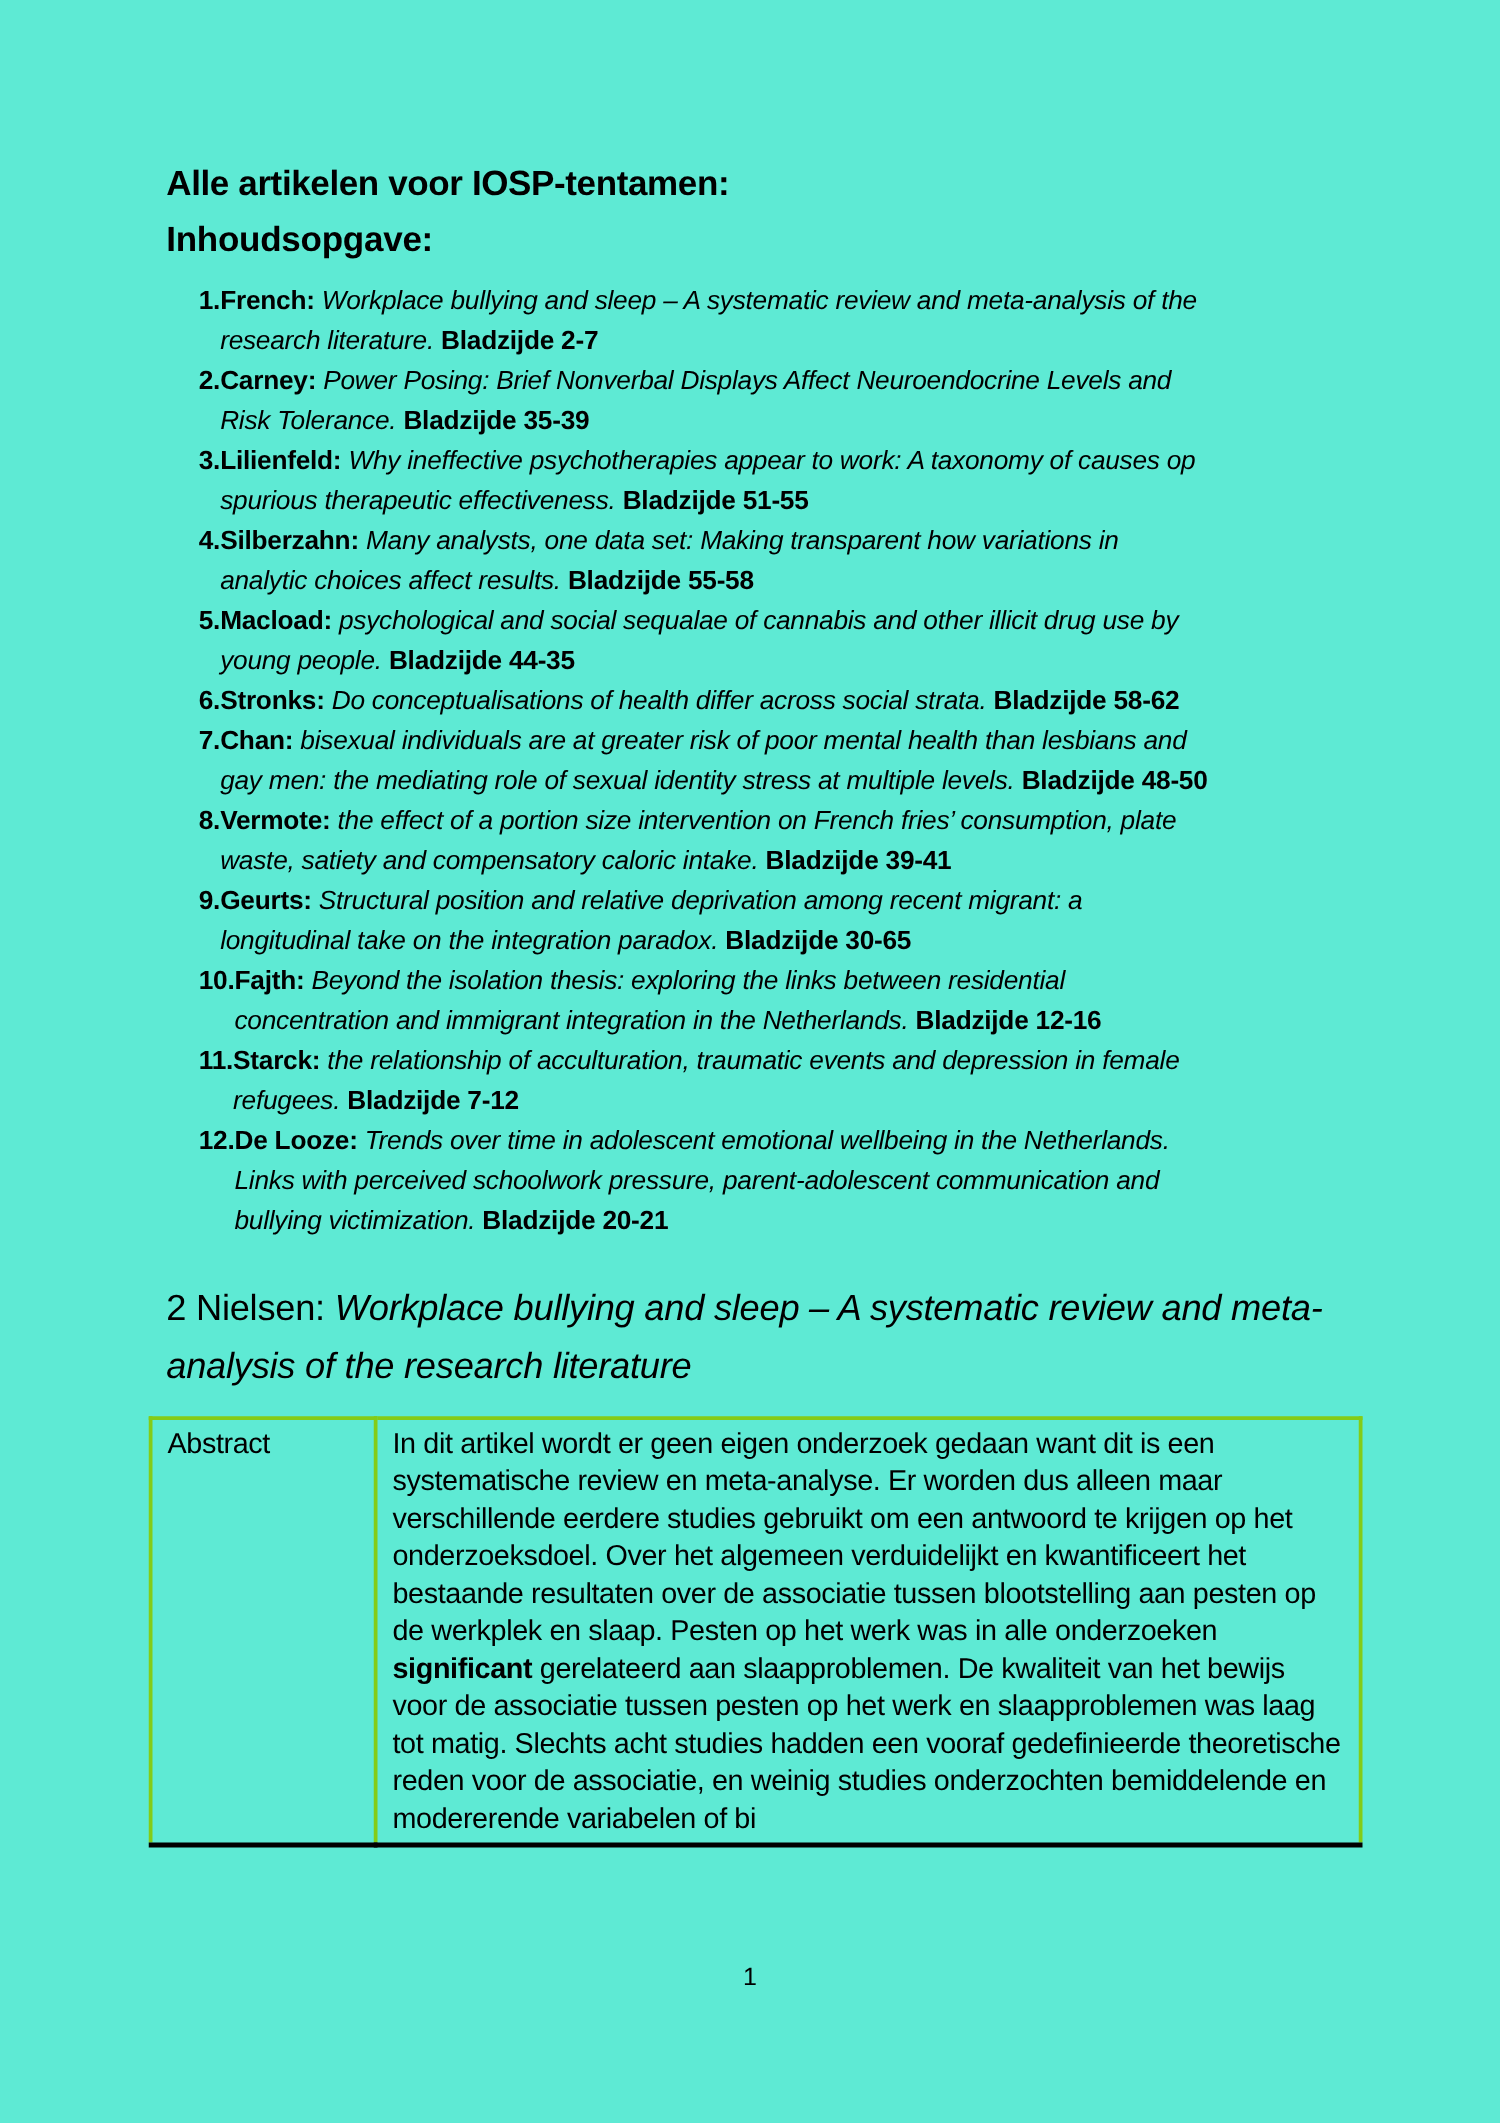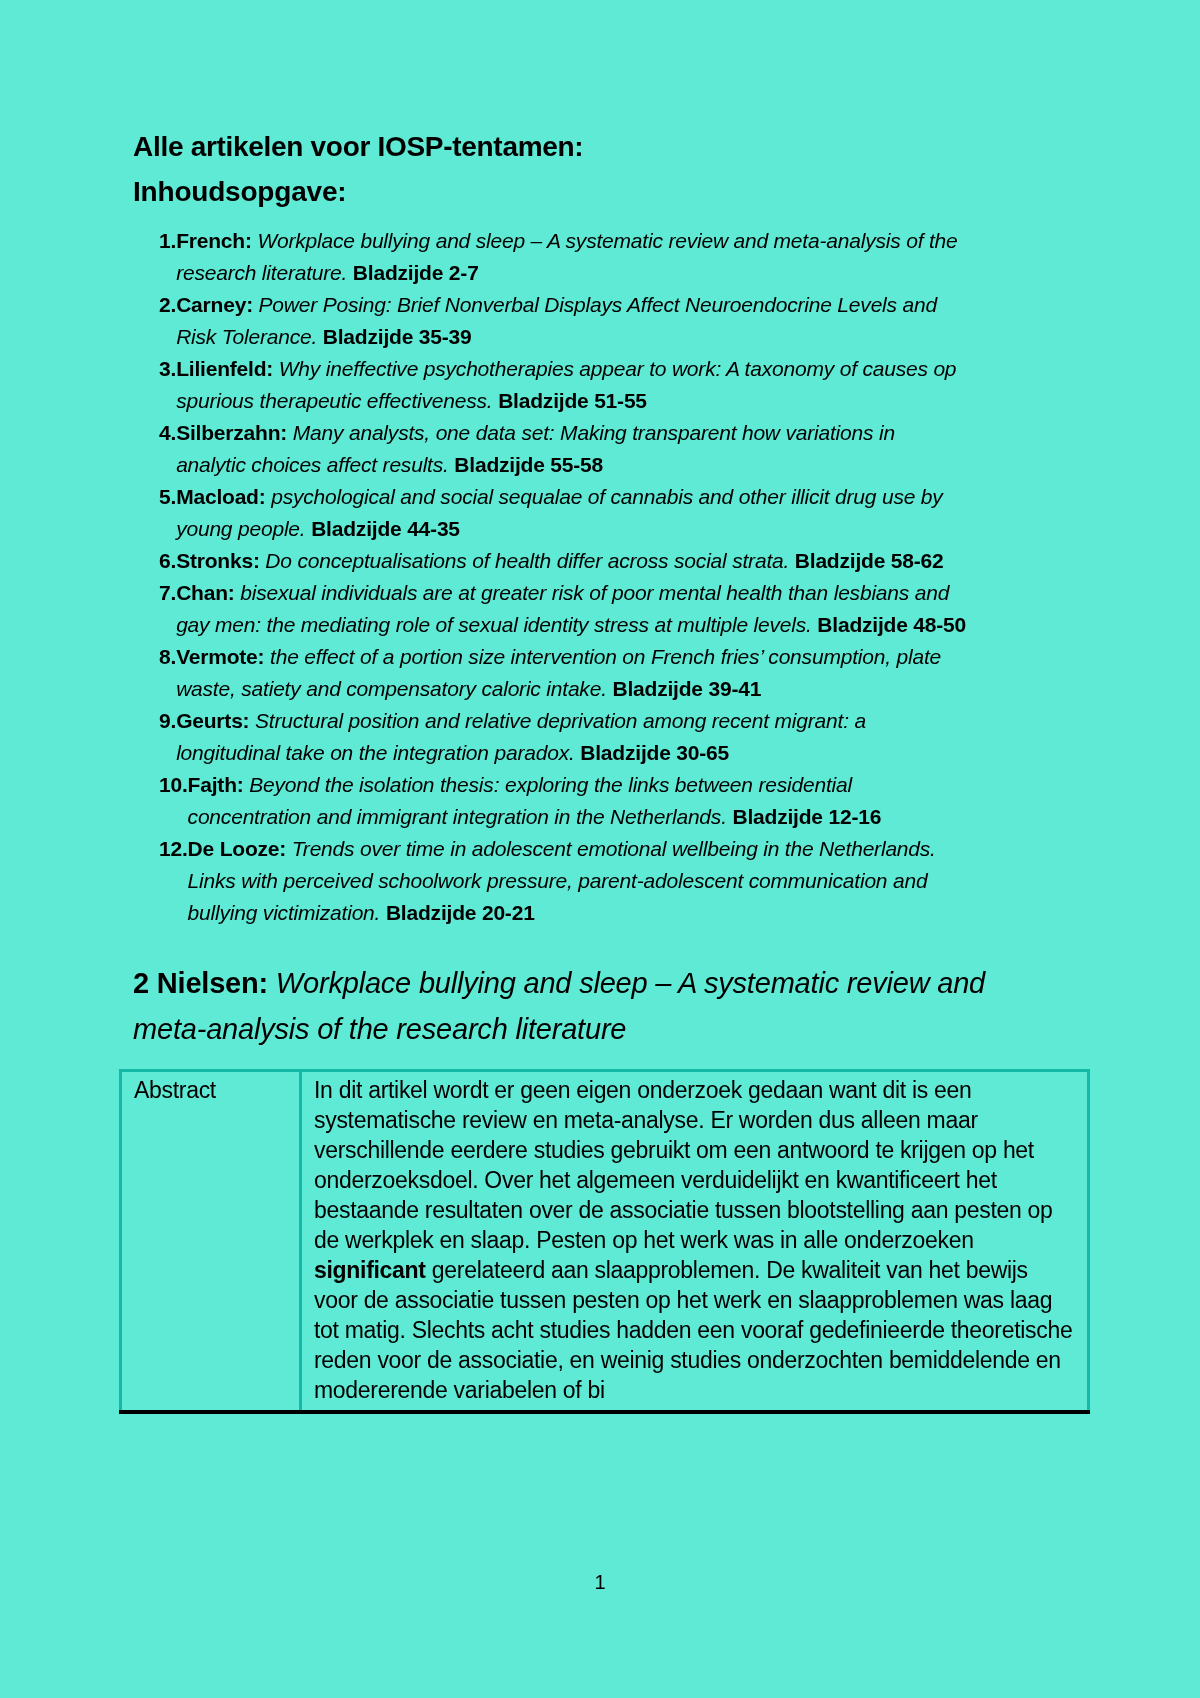--- a/index.html
+++ b/index.html
@@ -50,31 +50,31 @@
   .toc-title { font-style: italic; }
   .toc-pages { font-weight: bold; font-style: normal; }
   .section-heading {
     margin-top: 31px;
     width: 930px;
     font-size: 29px;
     line-height: 46px;
     font-weight: normal;
     letter-spacing: -0.2px;
   }
-  .section-prefix { font-weight: bold; font-style: normal; }
+  .section-prefix { font-weight: normal; font-style: normal; }
   .section-title { font-style: italic; }
   .abstract-table {
     margin-top: 17px;
     margin-left: -14px;
     width: 968px;
     border-collapse: collapse;
     table-layout: fixed;
   }
   .abstract-table td {
-    border: 3px solid #14b8a6;
+    border: 3px solid #84cc16;
     vertical-align: top;
     font-size: 23px;
     line-height: 30px;
     letter-spacing: -0.3px;
     padding: 3px 12px 5px 12px;
   }
   .abstract-table { border-bottom: 4px solid #000000; }
   td.label-cell { width: 180px; }
   td.body-cell { width: 788px; }
   .bold-word { font-weight: bold; }
@@ -142,20 +142,24 @@
   <div class="toc-item">
           <span class="toc-num">9.</span>
           <div class="toc-text"><span class="toc-author">Geurts:</span> <span class="toc-title">Structural position and relative deprivation among recent migrant: a longitudinal take on the integration paradox.</span> <span class="toc-pages">Bladzijde 30-65</span></div>
         </div>
 
   <div class="toc-item">
           <span class="toc-num">10.</span>
           <div class="toc-text"><span class="toc-author">Fajth:</span> <span class="toc-title">Beyond the isolation thesis: exploring the links between residential concentration and immigrant integration in the Netherlands.</span> <span class="toc-pages">Bladzijde 12-16</span></div>
         </div>
 
+  <div class="toc-item">
+          <span class="toc-num">11.</span>
+          <div class="toc-text"><span class="toc-author">Starck:</span> <span class="toc-title">the relationship of acculturation, traumatic events and depression in female refugees.</span> <span class="toc-pages">Bladzijde 7-12</span></div>
+        </div>
 
   <div class="toc-item">
           <span class="toc-num">12.</span>
           <div class="toc-text"><span class="toc-author">De Looze:</span> <span class="toc-title">Trends over time in adolescent emotional wellbeing in the Netherlands. Links with perceived schoolwork pressure, parent-adolescent communication and bullying victimization.</span> <span class="toc-pages">Bladzijde 20-21</span></div>
         </div>
 
 </div>
 
     <div class="section-heading"><span class="section-prefix">2 Nielsen:</span> <span class="section-title">Workplace bullying and sleep – A systematic review and meta-analysis of the research literature</span></div>
 

